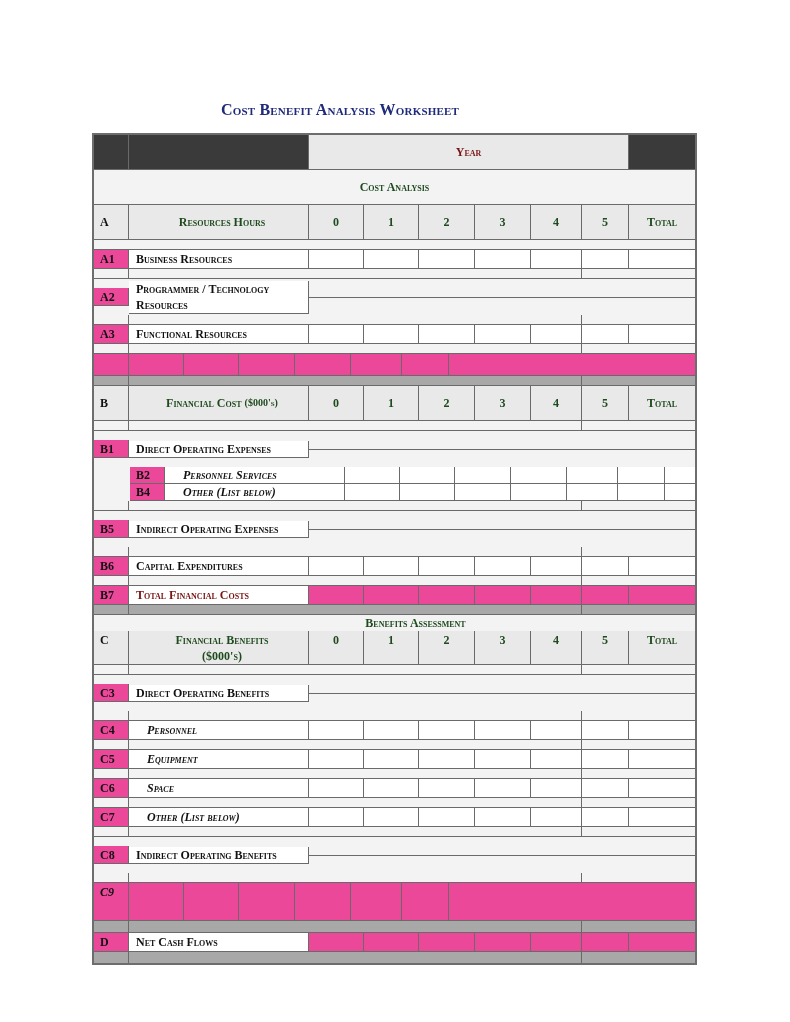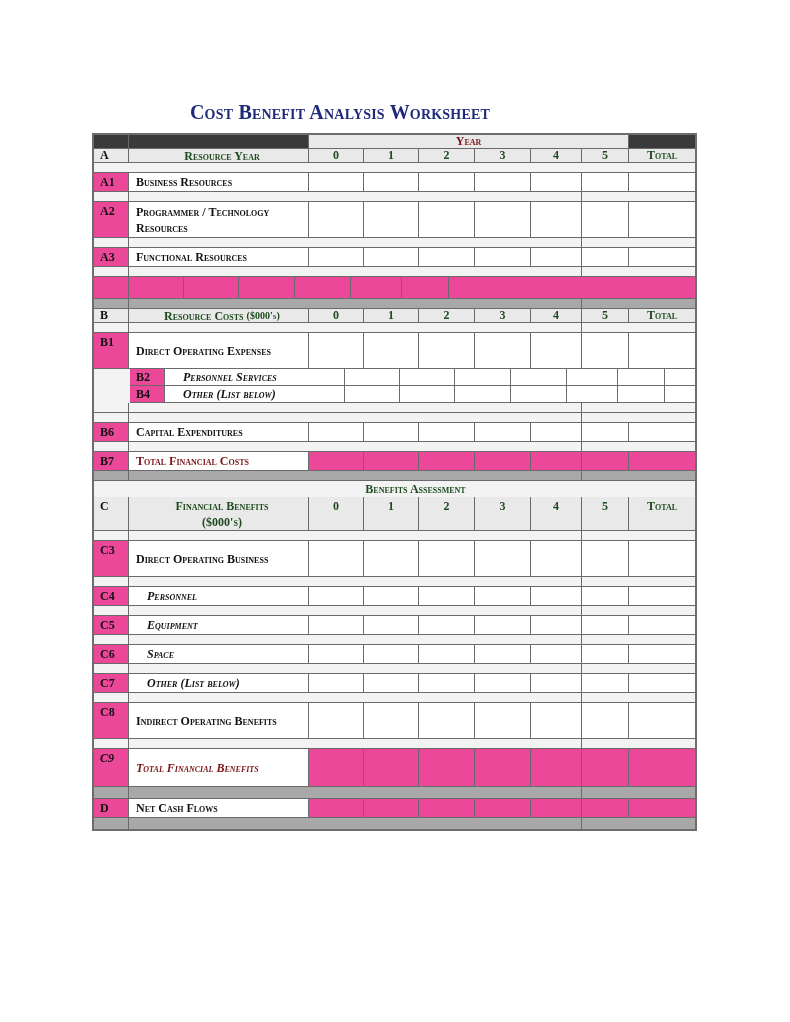--- a/index.html
+++ b/index.html
@@ -1,19 +1,19 @@
 <!DOCTYPE html>
 <html><head>
 <meta charset="utf-8">
 <style>
   html, body { margin: 0; padding: 0; background: #ffffff; }
   body { width: 790px; height: 1022px; position: relative; overflow: hidden;
          font-family: "Liberation Serif", "DejaVu Serif", serif; }
   .title { position: absolute; top: 101px; left: 0; width: 680px; text-align: center;
-           font-size: 20px; font-weight: bold; color: #1f2a7a; font-variant: small-caps;
+           font-size: 16px; font-weight: bold; color: #1f2a7a; font-variant: small-caps;
            letter-spacing: 0.2px; }
   .sheet { position: absolute; left: 92px; top: 133px; width: 605px;
            border: 2px solid #6d6d6d; box-sizing: border-box; background: #f3f3f3; }
   .row { display: flex; position: relative; }
   .c { box-sizing: border-box; border-right: 1px solid #6a6a6a; border-bottom: 1px solid #6a6a6a;
        font-size: 12px; font-weight: bold; font-variant: small-caps; color: #111;
        display: flex; align-items: center; }
   .c:last-child { border-right: none; }
   .w-id { width: 35px; padding-left: 6px; }
   .w-label { width: 180px; padding-left: 7px; line-height: 16px; }
@@ -22,47 +22,50 @@
   .w-lblspan { width: 453px; }
   .w-right { flex: 1; }
   .center { justify-content: center; text-align: center; }
   .green { color: #1e4a1e; }
   .red { color: #7a1414; }
   .dark { background: #3a3a3a; }
   .light { background: #e9e9e9; }
   .white { background: #ffffff; }
   .pale { background: #ec4899; }
   .gray { background: #a8a8a8; }
-  .h-hdr { height: 14px; }
+  .h-hdr { height: 35px; }
   .h-sp { height: 10px; }
   .h-1 { height: 19px; }
-  .h-2 { height: 36px; }
+  .h-2 { height: 36px; align-items: center; }
   .h-1s { height: 17px; padding-left: 36px; }
   .indent { padding-left: 18px; font-style: italic; }
   .small { font-size: 10px; }
   .top { align-items: flex-start; padding-top: 2px; }
 </style>
 </head>
 <body>
 
 <div class="title">Cost Benefit Analysis Worksheet</div>
 
 <div class="sheet">
 
   <div class="row h-hdr">
     <div class="c w-id dark"></div>
     <div class="c w-label dark"></div>
     <div class="c light center red" style="width:320px;">Year</div>
     <div class="c w-tot dark"></div>
   </div>
 
+  <div class="row h-hdr">
+    <div class="c center green" style="width:100%;">Cost Analysis</div>
+  </div>
 
   <div class="row h-hdr light">
     <div class="c w-id">A</div>
-    <div class="c w-label center green">Resource Year</div>
+    <div class="c w-label center green">Resources Hours</div>
     <div class="c w-y0 center green">0</div>
     <div class="c w-y1 center green">1</div>
     <div class="c w-y2 center green">2</div>
     <div class="c w-y3 center green">3</div>
     <div class="c w-y4 center green">4</div>
     <div class="c w-y5 center green">5</div>
     <div class="c w-tot center green">Total</div>
   </div>
   <div class="row h-sp">
       <div class="c" style="width:100%;"></div>
@@ -131,21 +134,21 @@
   </div>
   <div class="row h-sp gray">
       <div class="c w-id"></div>
       <div class="c w-lblspan"></div>
       <div class="c w-right"></div>
     </div>
 
   <div class="row h-hdr light">
     <div class="c w-id">B</div>
     <div class="c w-label center green">
-      <span>Resource Costs</span>&nbsp;<span class="small">($000's)</span>
+      <span>Financial Cost</span>&nbsp;<span class="small">($000's)</span>
     </div>
     <div class="c w-y0 center green">0</div>
     <div class="c w-y1 center green">1</div>
     <div class="c w-y2 center green">2</div>
     <div class="c w-y3 center green">3</div>
     <div class="c w-y4 center green">4</div>
     <div class="c w-y5 center green">5</div>
     <div class="c w-tot center green">Total</div>
   </div>
   <div class="row h-sp">
@@ -189,20 +192,31 @@
     <div class="c w-y4 white"></div>
     <div class="c w-y5 white"></div>
     <div class="c w-tot white"></div>
   </div>
   <div class="row h-sp">
       <div class="c w-id"></div>
       <div class="c w-lblspan"></div>
       <div class="c w-right"></div>
     </div>
 
+  <div class="row h-2">
+    <div class="c w-id pale top">B5</div>
+    <div class="c w-label white">Indirect Operating Expenses</div>
+    <div class="c w-y0 white"></div>
+    <div class="c w-y1 white"></div>
+    <div class="c w-y2 white"></div>
+    <div class="c w-y3 white"></div>
+    <div class="c w-y4 white"></div>
+    <div class="c w-y5 white"></div>
+    <div class="c w-tot white"></div>
+  </div>
   <div class="row h-sp">
       <div class="c w-id"></div>
       <div class="c w-lblspan"></div>
       <div class="c w-right"></div>
     </div>
 
   <div class="row h-1">
     <div class="c w-id pale">B6</div>
     <div class="c w-label white">Capital Expenditures</div>
     <div class="c w-y0 white"></div>
@@ -255,21 +269,21 @@
     <div class="c w-tot center green top">Total</div>
   </div>
   <div class="row h-sp">
       <div class="c w-id"></div>
       <div class="c w-lblspan"></div>
       <div class="c w-right"></div>
     </div>
 
   <div class="row h-2">
     <div class="c w-id pale top">C3</div>
-    <div class="c w-label white">Direct Operating Business</div>
+    <div class="c w-label white">Direct Operating Benefits</div>
     <div class="c w-y0 white"></div>
     <div class="c w-y1 white"></div>
     <div class="c w-y2 white"></div>
     <div class="c w-y3 white"></div>
     <div class="c w-y4 white"></div>
     <div class="c w-y5 white"></div>
     <div class="c w-tot white"></div>
   </div>
   <div class="row h-sp">
       <div class="c w-id"></div>
@@ -357,21 +371,20 @@
     <div class="c w-tot white"></div>
   </div>
   <div class="row h-sp">
       <div class="c w-id"></div>
       <div class="c w-lblspan"></div>
       <div class="c w-right"></div>
     </div>
 
   <div class="row" style="height:38px;font-style:italic;">
     <div class="c w-id pale top">C9</div>
-    <div class="c w-label white red">Total Financial Benefits</div>
     <div class="c w-y0 pale"></div>
     <div class="c w-y1 pale"></div>
     <div class="c w-y2 pale"></div>
     <div class="c w-y3 pale"></div>
     <div class="c w-y4 pale"></div>
     <div class="c w-y5 pale"></div>
     <div class="c w-tot pale"></div>
   </div>
   <div class="row h-sp gray" style="height:12px;">
       <div class="c w-id"></div>

